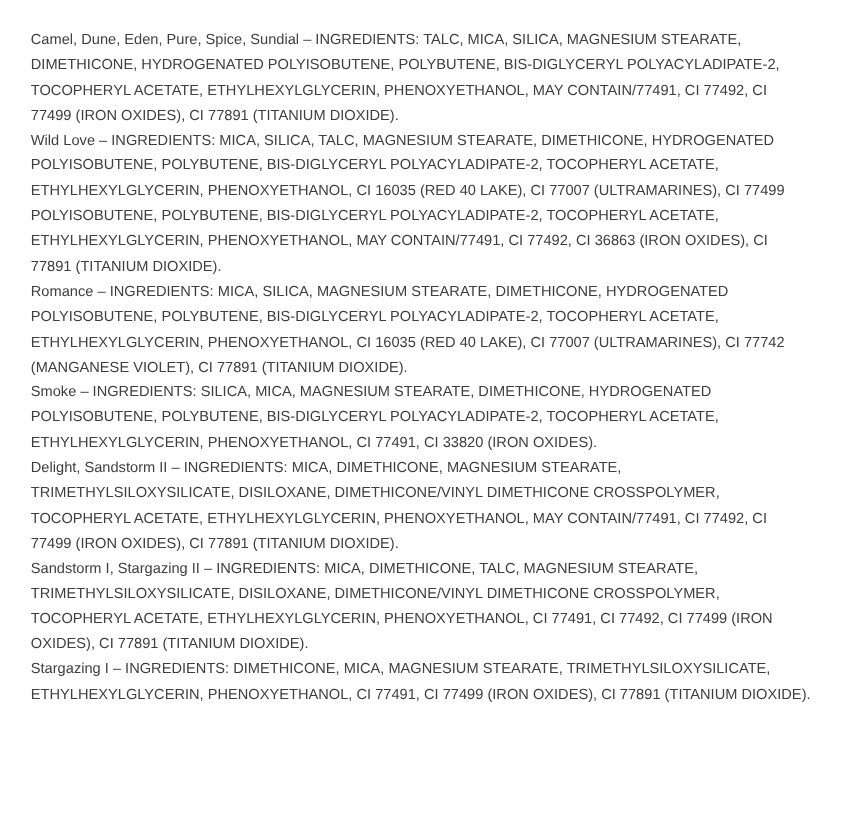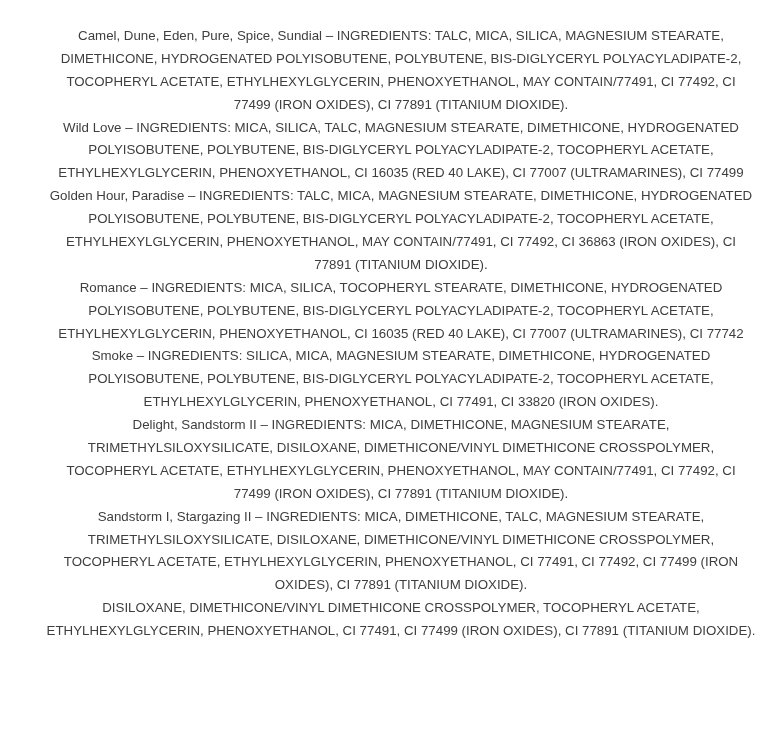--- a/index.html
+++ b/index.html
@@ -23,46 +23,46 @@
   }
   .line {
     height: 22.9px;
     line-height: 22.9px;
     white-space: nowrap;
   }
 </style>
 </head>
 <body style="background: rgb(255, 255, 255);">
 
-<main class="doc" style="color: rgb(62, 62, 62); text-align: center;">
+<main class="doc" style="color: rgb(62, 62, 62);">
 
   <section>
     <div class="line">Camel, Dune, Eden, Pure, Spice, Sundial – INGREDIENTS: TALC, MICA, SILICA, MAGNESIUM STEARATE,</div>
     <div class="line">DIMETHICONE, HYDROGENATED POLYISOBUTENE, POLYBUTENE, BIS-DIGLYCERYL POLYACYLADIPATE-2,</div>
     <div class="line">TOCOPHERYL ACETATE, ETHYLHEXYLGLYCERIN, PHENOXYETHANOL, MAY CONTAIN/77491, CI 77492, CI</div>
     <div class="line">77499 (IRON OXIDES), CI 77891 (TITANIUM DIOXIDE).</div>
   </section>
 
   <section>
     <div class="line">Wild Love – INGREDIENTS: MICA, SILICA, TALC, MAGNESIUM STEARATE, DIMETHICONE, HYDROGENATED</div>
     <div class="line">POLYISOBUTENE, POLYBUTENE, BIS-DIGLYCERYL POLYACYLADIPATE-2, TOCOPHERYL ACETATE,</div>
     <div class="line">ETHYLHEXYLGLYCERIN, PHENOXYETHANOL, CI 16035 (RED 40 LAKE), CI 77007 (ULTRAMARINES), CI 77499</div>
   </section>
 
   <section>
-    <div class="line">Golden Hour, Paradise – INGREDIENTS: TALC, MICA, MAGNESIUM STEARATE, DIMETHICONE, HYDROGENATED</div>
     <div class="line">POLYISOBUTENE, POLYBUTENE, BIS-DIGLYCERYL POLYACYLADIPATE-2, TOCOPHERYL ACETATE,</div>
     <div class="line">ETHYLHEXYLGLYCERIN, PHENOXYETHANOL, MAY CONTAIN/77491, CI 77492, CI 36863 (IRON OXIDES), CI</div>
     <div class="line">77891 (TITANIUM DIOXIDE).</div>
   </section>
 
   <section>
-    <div class="line">Romance – INGREDIENTS: MICA, SILICA, TOCOPHERYL STEARATE, DIMETHICONE, HYDROGENATED</div>
+    <div class="line">Romance – INGREDIENTS: MICA, SILICA, MAGNESIUM STEARATE, DIMETHICONE, HYDROGENATED</div>
     <div class="line">POLYISOBUTENE, POLYBUTENE, BIS-DIGLYCERYL POLYACYLADIPATE-2, TOCOPHERYL ACETATE,</div>
     <div class="line">ETHYLHEXYLGLYCERIN, PHENOXYETHANOL, CI 16035 (RED 40 LAKE), CI 77007 (ULTRAMARINES), CI 77742</div>
+    <div class="line">(MANGANESE VIOLET), CI 77891 (TITANIUM DIOXIDE).</div>
   </section>
 
   <section>
     <div class="line">Smoke – INGREDIENTS: SILICA, MICA, MAGNESIUM STEARATE, DIMETHICONE, HYDROGENATED</div>
     <div class="line">POLYISOBUTENE, POLYBUTENE, BIS-DIGLYCERYL POLYACYLADIPATE-2, TOCOPHERYL ACETATE,</div>
     <div class="line">ETHYLHEXYLGLYCERIN, PHENOXYETHANOL, CI 77491, CI 33820 (IRON OXIDES).</div>
   </section>
 
   <section>
     <div class="line">Delight, Sandstorm II – INGREDIENTS: MICA, DIMETHICONE, MAGNESIUM STEARATE,</div>
@@ -72,17 +72,17 @@
   </section>
 
   <section>
     <div class="line">Sandstorm I, Stargazing II – INGREDIENTS: MICA, DIMETHICONE, TALC, MAGNESIUM STEARATE,</div>
     <div class="line">TRIMETHYLSILOXYSILICATE, DISILOXANE, DIMETHICONE/VINYL DIMETHICONE CROSSPOLYMER,</div>
     <div class="line">TOCOPHERYL ACETATE, ETHYLHEXYLGLYCERIN, PHENOXYETHANOL, CI 77491, CI 77492, CI 77499 (IRON</div>
     <div class="line">OXIDES), CI 77891 (TITANIUM DIOXIDE).</div>
   </section>
 
   <section>
-    <div class="line">DISILOXANE, DIMETHICONE/VINYL DIMETHICONE CROSSPOLYMER, TOCOPHERYL ACETATE,</div>
+    <div class="line">Stargazing I – INGREDIENTS: DIMETHICONE, MICA, MAGNESIUM STEARATE, TRIMETHYLSILOXYSILICATE,</div>
     <div class="line">ETHYLHEXYLGLYCERIN, PHENOXYETHANOL, CI 77491, CI 77499 (IRON OXIDES), CI 77891 (TITANIUM DIOXIDE).</div>
   </section>
 
 </main>
 
 </body></html>

